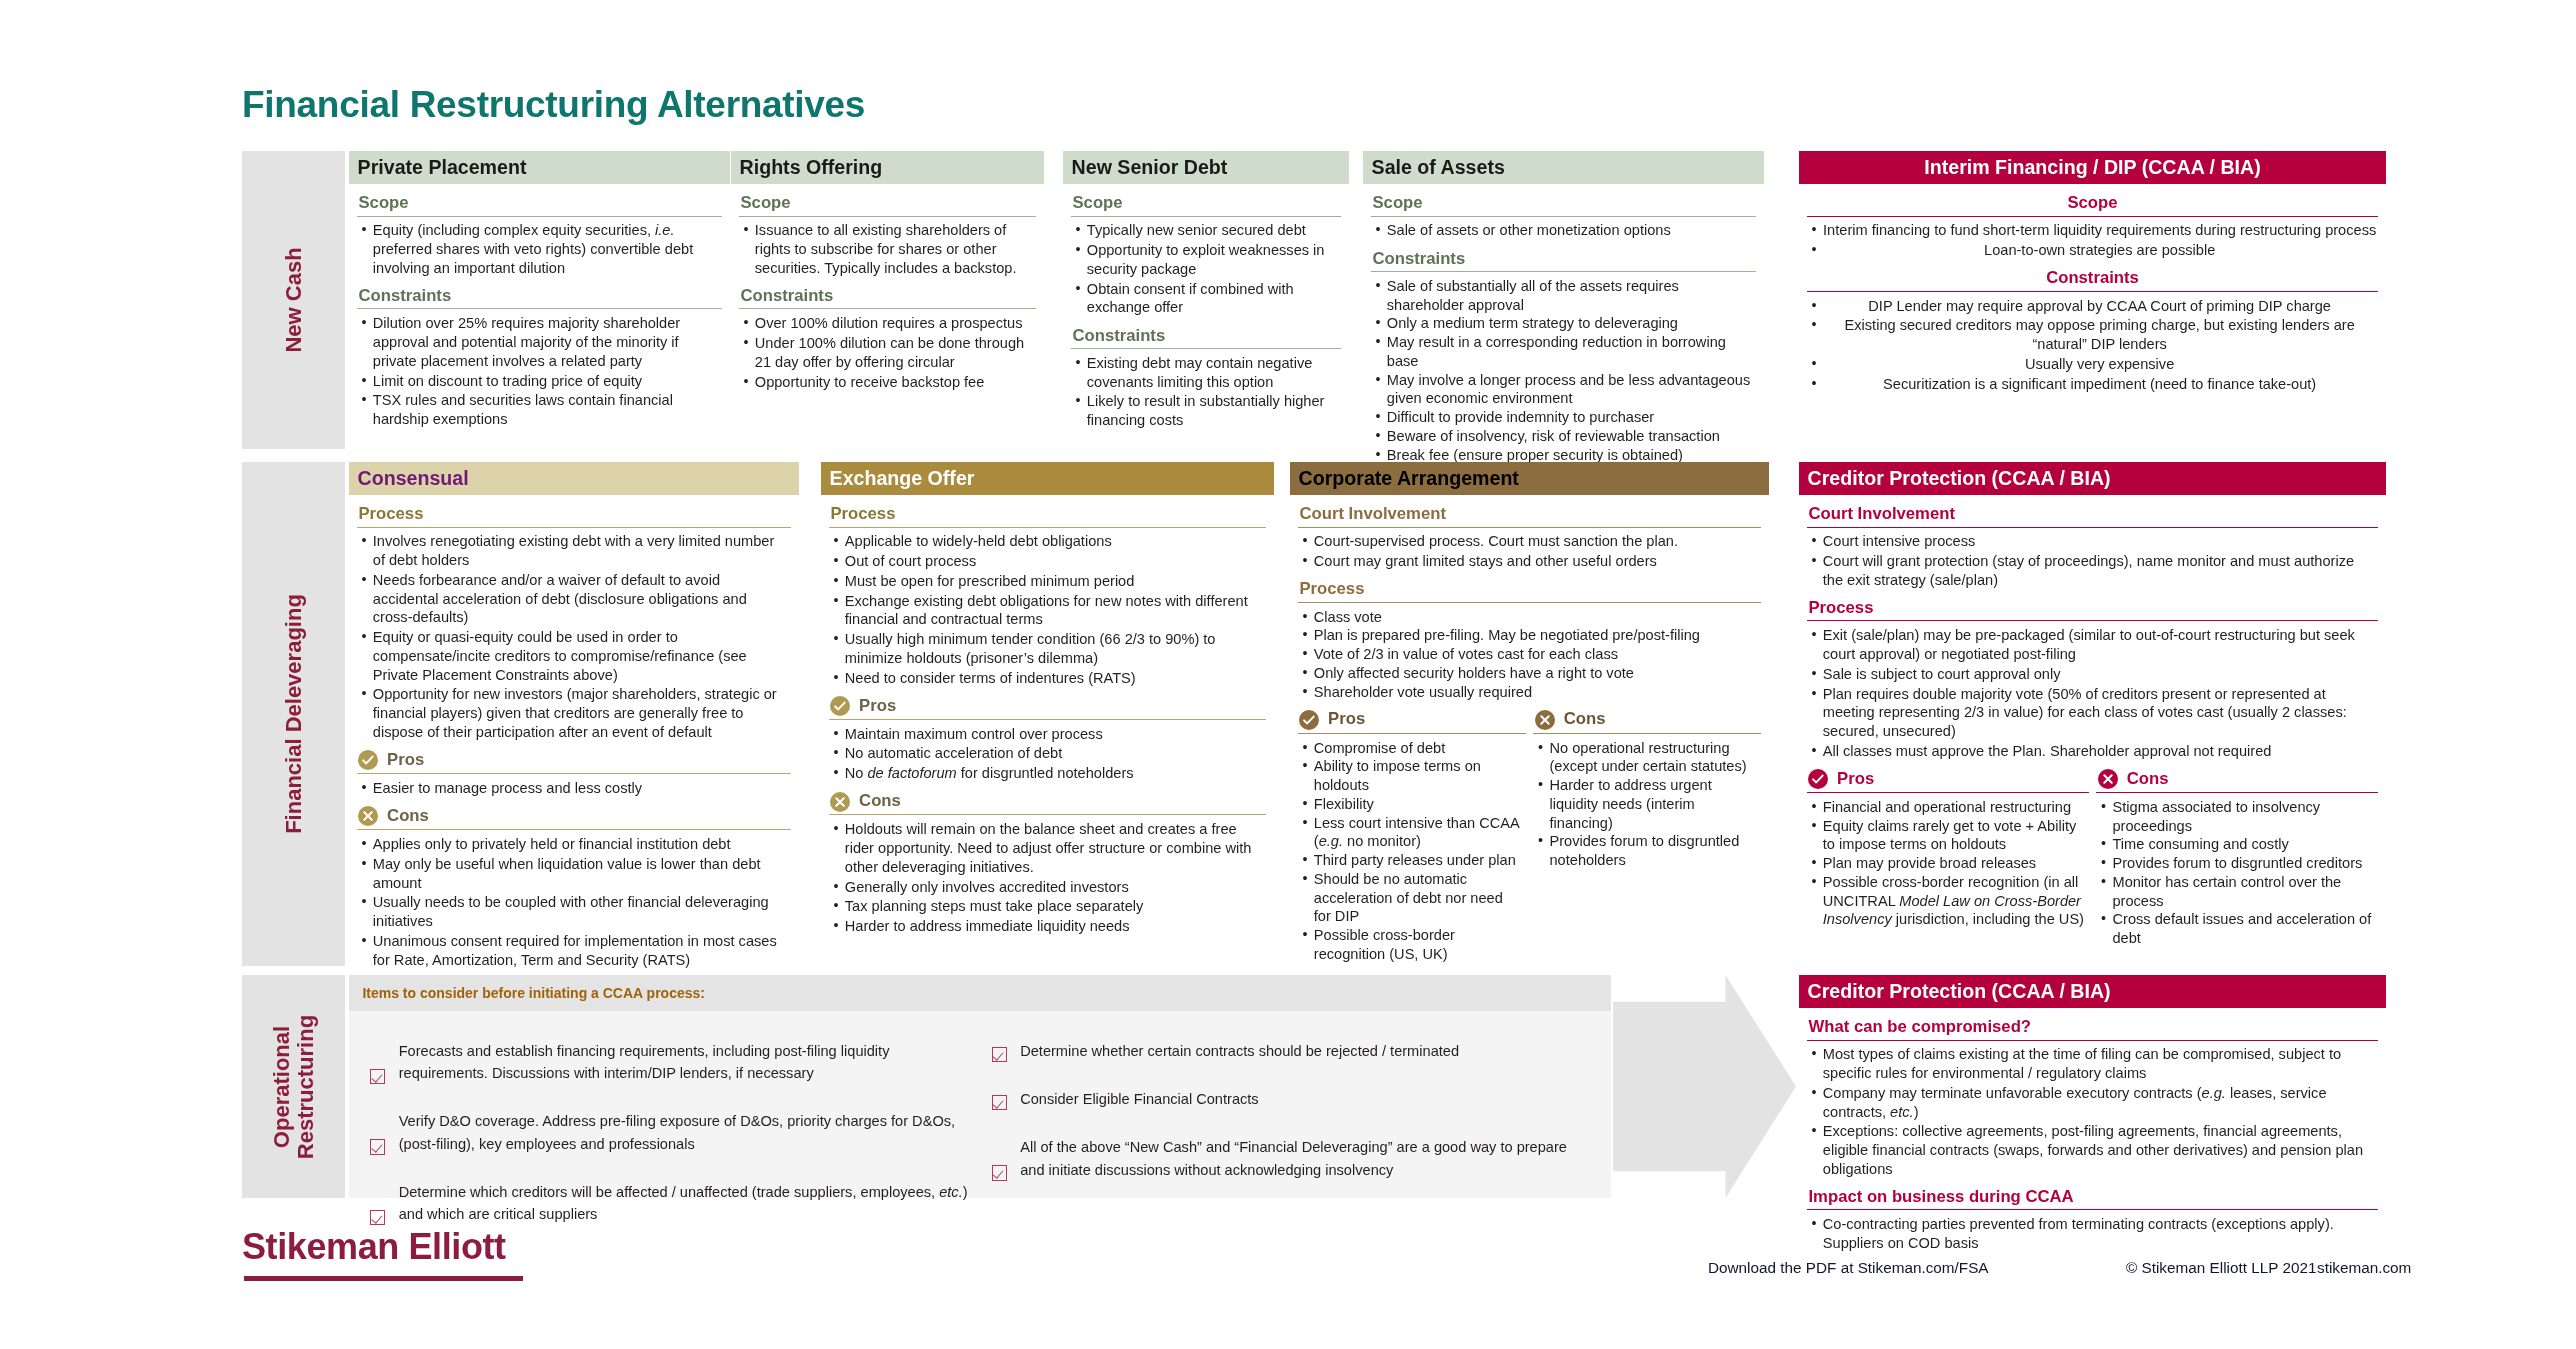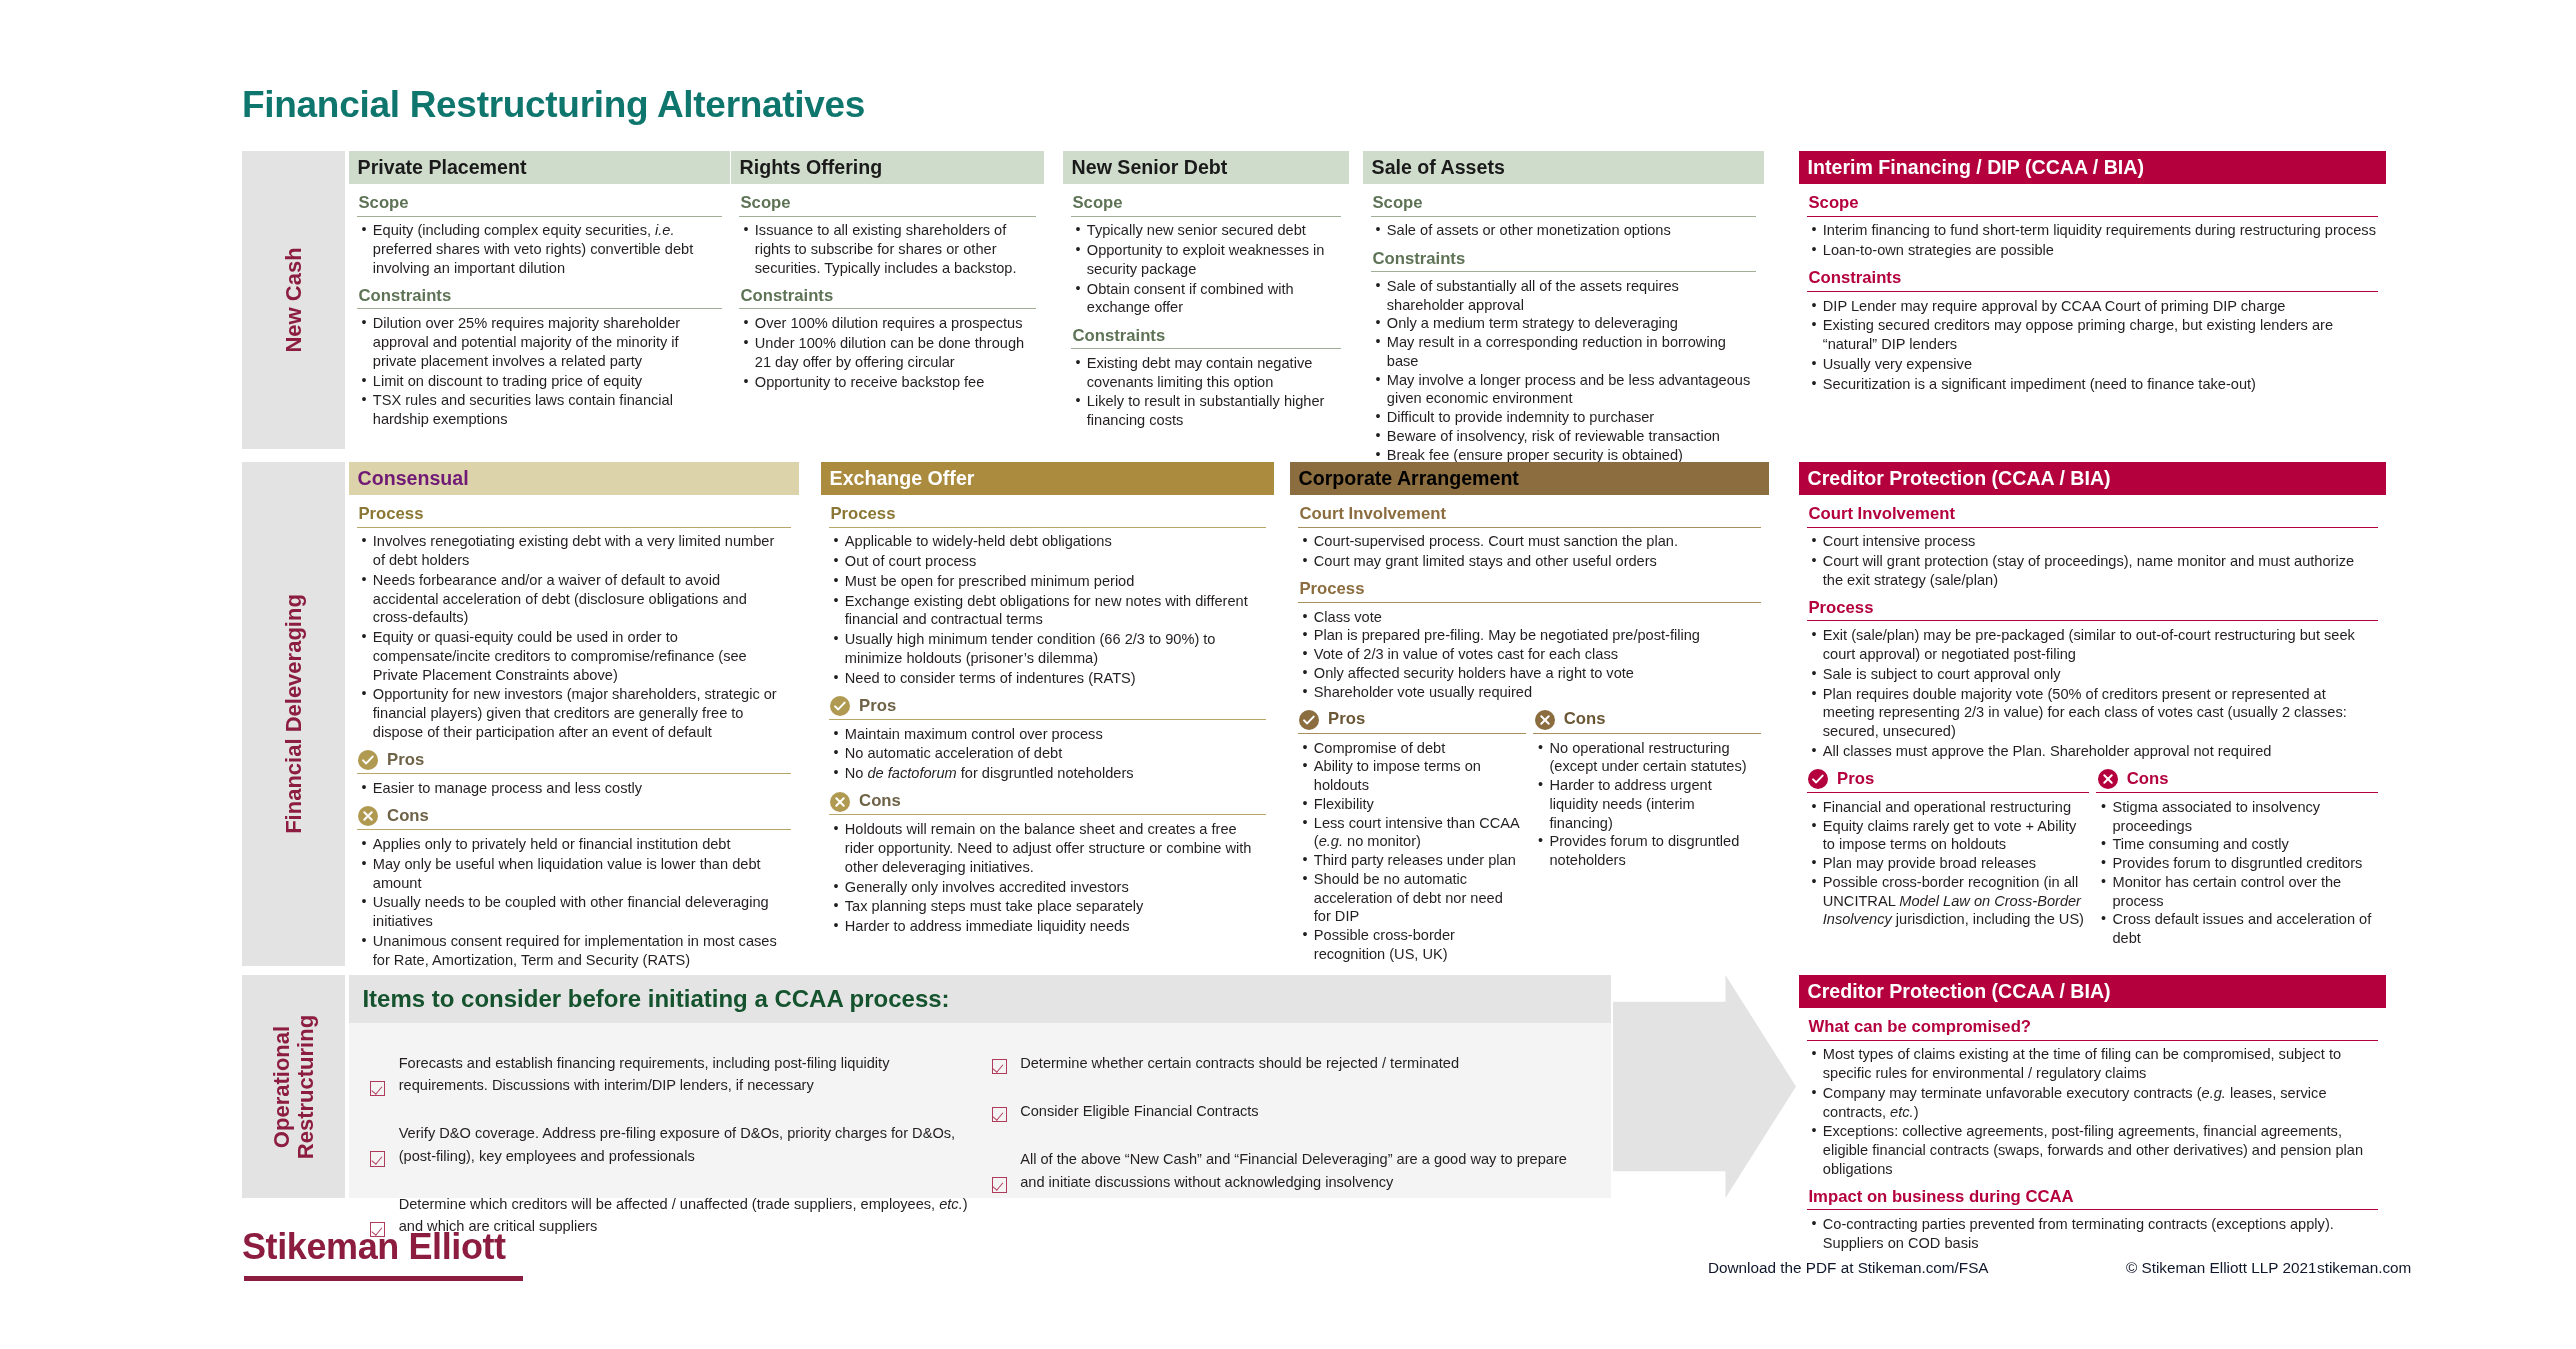--- a/index.html
+++ b/index.html
@@ -118,23 +118,23 @@
   .split .col-r { flex:1 1 0; }
 
   
   .check-panel {
     position:absolute;
     background:#f4f4f4;
     box-sizing:border-box;
   }
   .check-panel-head {
     background:#e4e4e4;
-    font-size:24px; font-weight:bold;
+    font-size:14px; font-weight:bold;
     padding:9.5px 13.4px 10.5px 13.4px;
-    color:#14532d;
+    color:#a16207;
   }
   .check-cols { display:flex; padding:29px 9.5px 0 9.5px; }
   .check-col { flex:1 1 0; padding:0 11.5px; }
   .check-item {
     display:flex; gap:13.4px;
     margin-bottom:26px;
     align-items:flex-end;
   }
   .cbox {
     flex:0 0 15.3px; width:15.3px; height:15.3px;
@@ -267,21 +267,21 @@
           <li>Only a medium term strategy to deleveraging</li>
           <li>May result in a corresponding reduction in borrowing base</li>
           <li>May involve a longer process and be less advantageous given economic environment</li>
           <li>Difficult to provide indemnity to purchaser</li>
           <li>Beware of insolvency, risk of reviewable transaction</li>
           <li>Break fee (ensure proper security is obtained)</li>
         </ul>
     </div>
   </div>
 
-  <div class="card t-red" style="left:1799px; top:151px; width:587px;">
+  <div class="card t-red" style="left:1799px; top:151px; width:587px;text-align:center;">
     <div class="card-head">Interim Financing / DIP (CCAA / BIA)</div>
     <div class="card-body">
       <div class="sub">Scope</div>
       <div class="sub-rule"></div>
       <ul class="blist">
           <li>Interim financing to fund short-term liquidity requirements during restructuring process</li>
           <li>Loan-to-own strategies are possible</li>
         </ul>
       <div class="sub">Constraints</div>
       <div class="sub-rule"></div>

